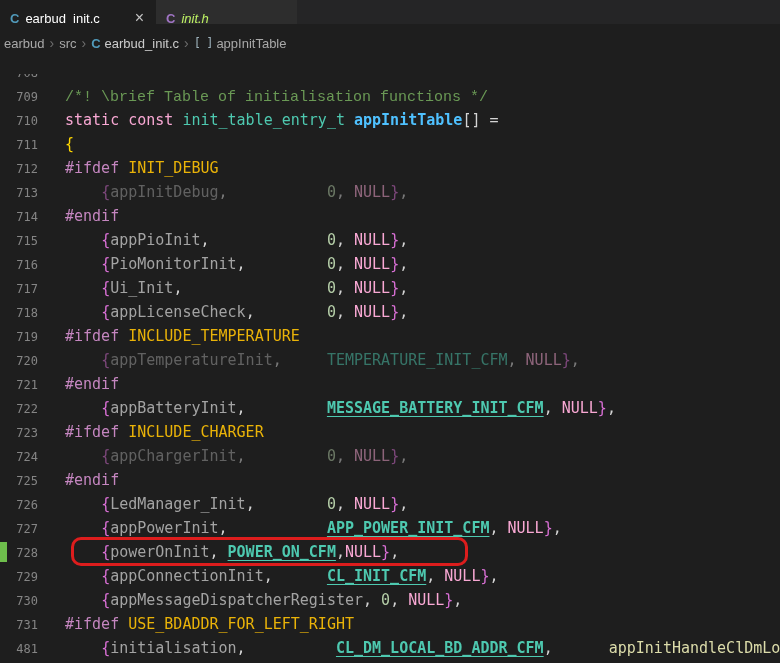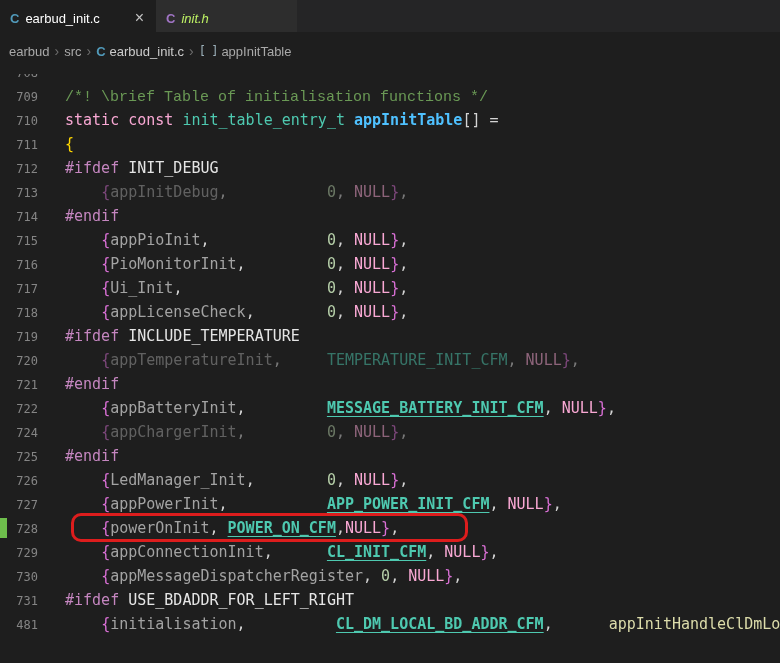--- a/index.html
+++ b/index.html
@@ -12,22 +12,22 @@
   .tab.active { background:#1e1e1e; width:156px; }
   .tab.inactive { background:#2d2d2d; width:142px; border-right:1px solid #252526; }
   .ficon { font-weight:700; font-size:13px; margin-right:6px; }
   .c-blue { color:#519aba; }
   .c-purple { color:#a074c4; }
   .tab-label { font-size:13px; color:#ffffff; white-space:nowrap; }
   .tab.inactive .tab-label { color:#bef264; font-style:italic; }
   .close { margin-left:auto; color:#c5c5c5; font-size:16px; line-height:16px; padding:0 2px; }
 
   
-  .breadcrumbs { position:absolute; top:32px; left:0; right:0; height:38px; background:#1e1e1e;
-                 display:flex; align-items:center; padding-left:9px; font-size:13px; color:#a9a9a9; }
+  .breadcrumbs { position:absolute; top:24px; left:0; right:0; height:38px; background:#1e1e1e;
+                 display:flex; align-items:center; padding-left:4px; font-size:13px; color:#a9a9a9; }
   .crumb { white-space:nowrap; cursor:pointer; }
   .crumb.file { color:#cccccc; }
   .chev { color:#6e6e6e; margin:0 5px; font-size:14px; }
   .breadcrumbs .ficon { margin:0 4px 0 0; }
   .arricon { color:#9db1bb; font-family:"DejaVu Sans Mono","Liberation Mono",monospace; font-size:12px;
              letter-spacing:-1px; margin-right:4px; }
 
   
   .editor { position:absolute; top:74px; left:0; right:0; bottom:0; background:#1e1e1e; overflow:hidden; }
   #code-lines { margin-top:-14px; }
@@ -37,21 +37,21 @@
   .codetext { padding-left:27px; }
   .dim { opacity:.5; }
 
   .tk-cm  { color:#6A9955;font-family:Liberation Mono, monospace; }
   .tk-kw  { color:#f9a8d4; }
   .tk-ty  { color:#4EC9B0; }
   .tk-glob{ color:#4FC1FF; font-weight:bold; }
   .tk-var { color:#a3a3a3; }
   .tk-num { color:#B5CEA8; }
   .tk-pp  { color:#C586C0; }
-  .tk-ppid{ color:#e5e5e5; }
+  .tk-ppid{ color:#eab308; }
   .tk-pn  { color:#D4D4D4; }
   .tk-br1 { color:#FFD700; }
   .tk-br2 { color:#DA70D6; }
   .tk-mac { color:#4EC9B0; text-decoration:underline; text-underline-offset:3px;font-weight:bold; }
   .tk-fn  { color:#DCDCAA;margin-left:47px; }
 
   .gutter-marker { position:absolute; left:0; top:2px; width:7px; height:20px; background:#6ebe4c; }
   .annotation-box { position:absolute; left:71px; top:-3px; width:397px; height:29px;
                     border:3px solid #dd1d1d; border-radius:10px; pointer-events:none; }
 </style>
@@ -92,20 +92,21 @@
       <div class="row"><span class="ln">713</span><span class="codetext dim"><span class="tk-pn">    </span><span class="tk-br2">{</span><span class="tk-var">appInitDebug</span><span class="tk-pn">,           </span><span class="tk-num">0</span><span class="tk-pn">, </span><span class="tk-kw">NULL</span><span class="tk-br2">}</span><span class="tk-pn">,</span></span></div>
       <div class="row"><span class="ln">714</span><span class="codetext"><span class="tk-pp">#endif</span></span></div>
       <div class="row"><span class="ln">715</span><span class="codetext"><span class="tk-pn">    </span><span class="tk-br2">{</span><span class="tk-var">appPioInit</span><span class="tk-pn">,             </span><span class="tk-num">0</span><span class="tk-pn">, </span><span class="tk-kw">NULL</span><span class="tk-br2">}</span><span class="tk-pn">,</span></span></div>
       <div class="row"><span class="ln">716</span><span class="codetext"><span class="tk-pn">    </span><span class="tk-br2">{</span><span class="tk-var">PioMonitorInit</span><span class="tk-pn">,         </span><span class="tk-num">0</span><span class="tk-pn">, </span><span class="tk-kw">NULL</span><span class="tk-br2">}</span><span class="tk-pn">,</span></span></div>
       <div class="row"><span class="ln">717</span><span class="codetext"><span class="tk-pn">    </span><span class="tk-br2">{</span><span class="tk-var">Ui_Init</span><span class="tk-pn">,                </span><span class="tk-num">0</span><span class="tk-pn">, </span><span class="tk-kw">NULL</span><span class="tk-br2">}</span><span class="tk-pn">,</span></span></div>
       <div class="row"><span class="ln">718</span><span class="codetext"><span class="tk-pn">    </span><span class="tk-br2">{</span><span class="tk-var">appLicenseCheck</span><span class="tk-pn">,        </span><span class="tk-num">0</span><span class="tk-pn">, </span><span class="tk-kw">NULL</span><span class="tk-br2">}</span><span class="tk-pn">,</span></span></div>
       <div class="row"><span class="ln">719</span><span class="codetext"><span class="tk-pp">#ifdef </span><span class="tk-ppid">INCLUDE_TEMPERATURE</span></span></div>
       <div class="row"><span class="ln">720</span><span class="codetext dim"><span class="tk-pn">    </span><span class="tk-br2">{</span><span class="tk-var">appTemperatureInit</span><span class="tk-pn">,     </span><span class="tk-ty">TEMPERATURE_INIT_CFM</span><span class="tk-pn">, </span><span class="tk-kw">NULL</span><span class="tk-br2">}</span><span class="tk-pn">,</span></span></div>
       <div class="row"><span class="ln">721</span><span class="codetext"><span class="tk-pp">#endif</span></span></div>
       <div class="row"><span class="ln">722</span><span class="codetext"><span class="tk-pn">    </span><span class="tk-br2">{</span><span class="tk-var">appBatteryInit</span><span class="tk-pn">,         </span><span class="tk-mac">MESSAGE_BATTERY_INIT_CFM</span><span class="tk-pn">, </span><span class="tk-kw">NULL</span><span class="tk-br2">}</span><span class="tk-pn">,</span></span></div>
+      <div class="row"><span class="ln">723</span><span class="codetext"><span class="tk-pp">#ifdef </span><span class="tk-ppid">INCLUDE_CHARGER</span></span></div>
       <div class="row"><span class="ln">724</span><span class="codetext dim"><span class="tk-pn">    </span><span class="tk-br2">{</span><span class="tk-var">appChargerInit</span><span class="tk-pn">,         </span><span class="tk-num">0</span><span class="tk-pn">, </span><span class="tk-kw">NULL</span><span class="tk-br2">}</span><span class="tk-pn">,</span></span></div>
       <div class="row"><span class="ln">725</span><span class="codetext"><span class="tk-pp">#endif</span></span></div>
       <div class="row"><span class="ln">726</span><span class="codetext"><span class="tk-pn">    </span><span class="tk-br2">{</span><span class="tk-var">LedManager_Init</span><span class="tk-pn">,        </span><span class="tk-num">0</span><span class="tk-pn">, </span><span class="tk-kw">NULL</span><span class="tk-br2">}</span><span class="tk-pn">,</span></span></div>
       <div class="row"><span class="ln">727</span><span class="codetext"><span class="tk-pn">    </span><span class="tk-br2">{</span><span class="tk-var">appPowerInit</span><span class="tk-pn">,           </span><span class="tk-mac">APP_POWER_INIT_CFM</span><span class="tk-pn">, </span><span class="tk-kw">NULL</span><span class="tk-br2">}</span><span class="tk-pn">,</span></span></div>
       <div class="row"><span class="gutter-marker"></span><span class="ln">728</span><span class="codetext"><span class="tk-pn">    </span><span class="tk-br2">{</span><span class="tk-var">powerOnInit</span><span class="tk-pn">, </span><span class="tk-mac">POWER_ON_CFM</span><span class="tk-pn">,</span><span class="tk-kw">NULL</span><span class="tk-br2">}</span><span class="tk-pn">,</span></span><span class="annotation-box"></span></div>
       <div class="row"><span class="ln">729</span><span class="codetext"><span class="tk-pn">    </span><span class="tk-br2">{</span><span class="tk-var">appConnectionInit</span><span class="tk-pn">,      </span><span class="tk-mac">CL_INIT_CFM</span><span class="tk-pn">, </span><span class="tk-kw">NULL</span><span class="tk-br2">}</span><span class="tk-pn">,</span></span></div>
       <div class="row"><span class="ln">730</span><span class="codetext"><span class="tk-pn">    </span><span class="tk-br2">{</span><span class="tk-var">appMessageDispatcherRegister</span><span class="tk-pn">, </span><span class="tk-num">0</span><span class="tk-pn">, </span><span class="tk-kw">NULL</span><span class="tk-br2">}</span><span class="tk-pn">,</span></span></div>
       <div class="row"><span class="ln">731</span><span class="codetext"><span class="tk-pp">#ifdef </span><span class="tk-ppid">USE_BDADDR_FOR_LEFT_RIGHT</span></span></div>
       <div class="row"><span class="ln">481</span><span class="codetext"><span class="tk-pn">    </span><span class="tk-br2">{</span><span class="tk-var">initialisation</span><span class="tk-pn">,          </span><span class="tk-mac">CL_DM_LOCAL_BD_ADDR_CFM</span><span class="tk-pn">, </span><span class="tk-fn">appInitHandleClDmLoca</span></span></div>
     </div>

